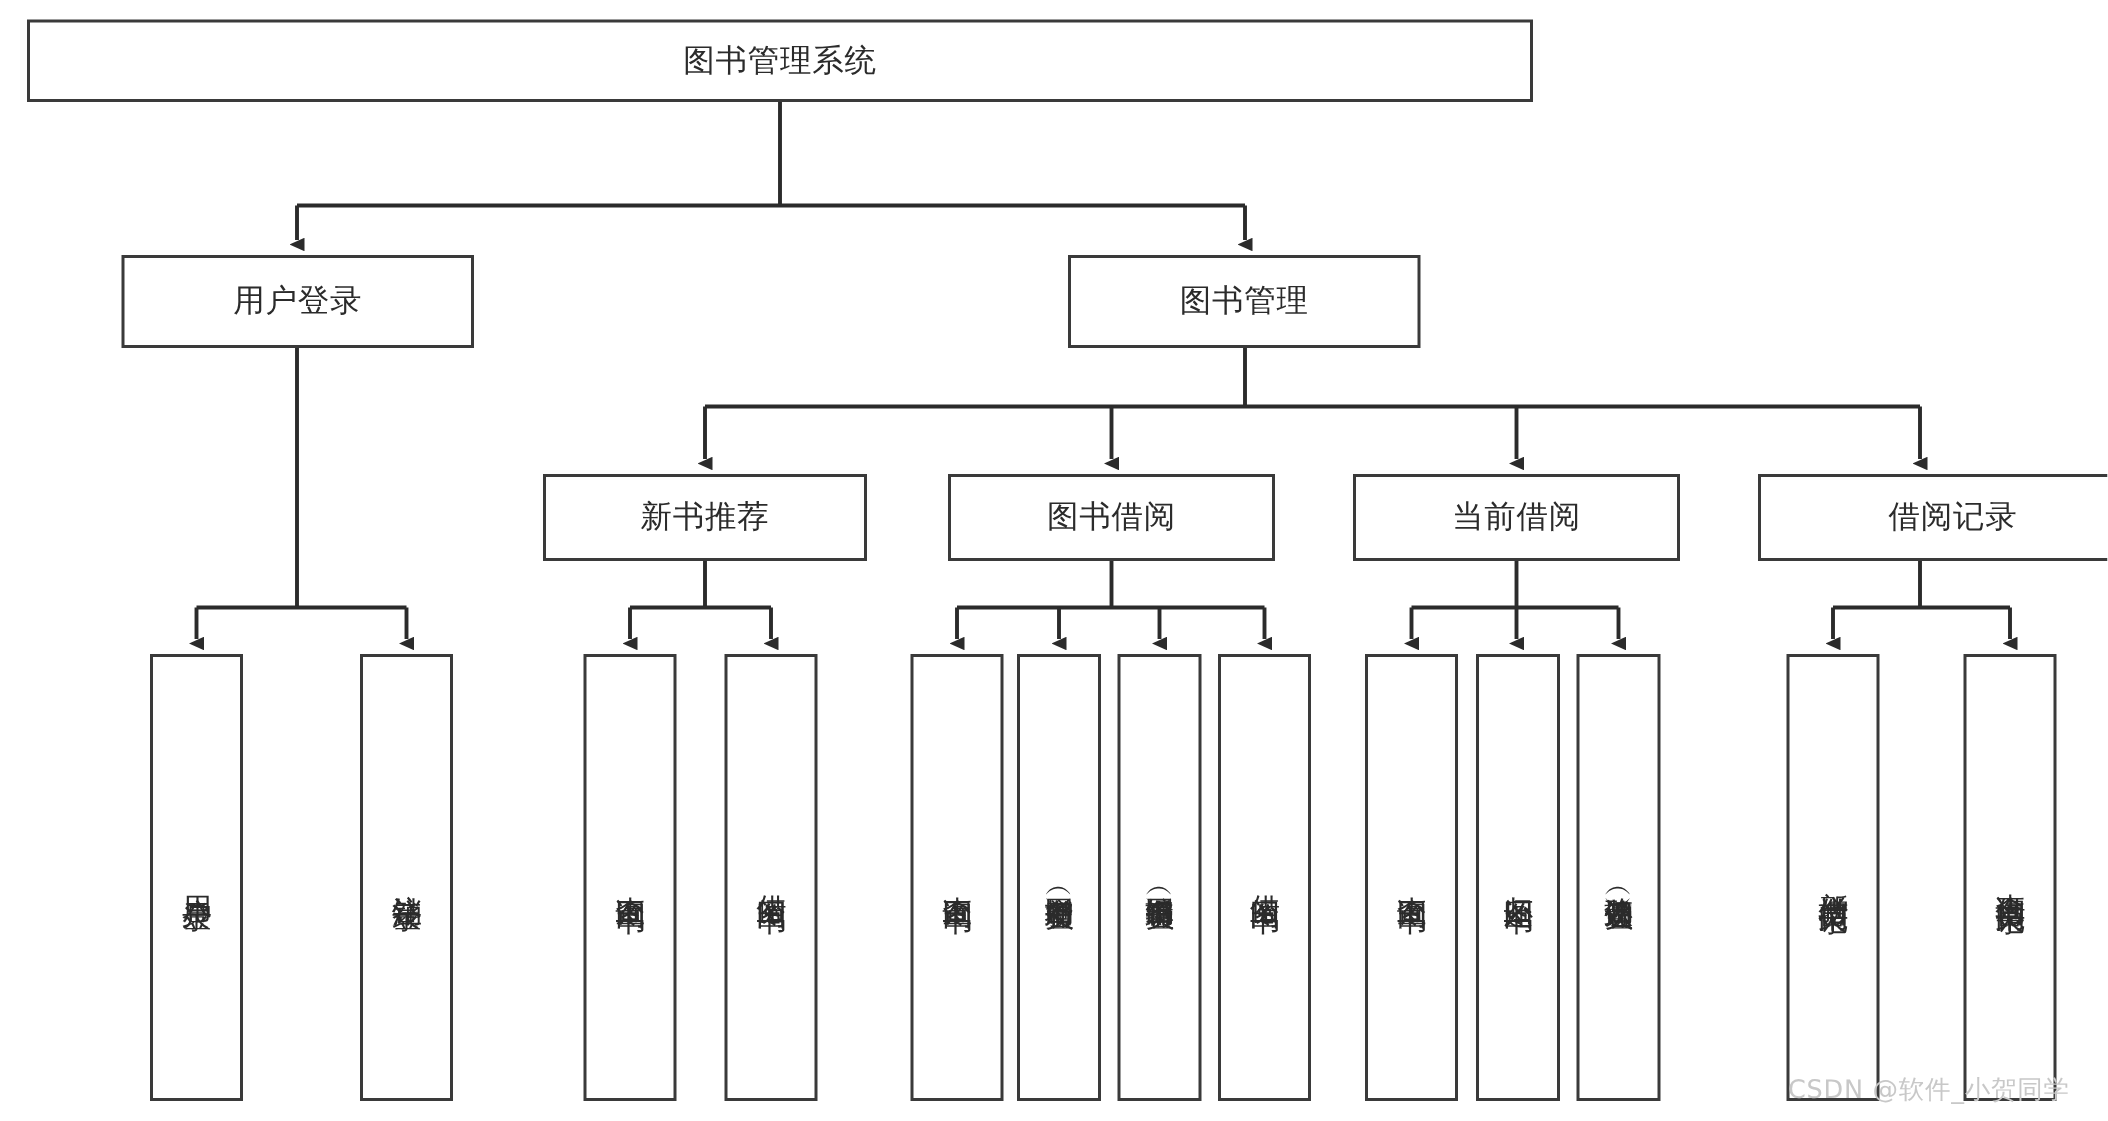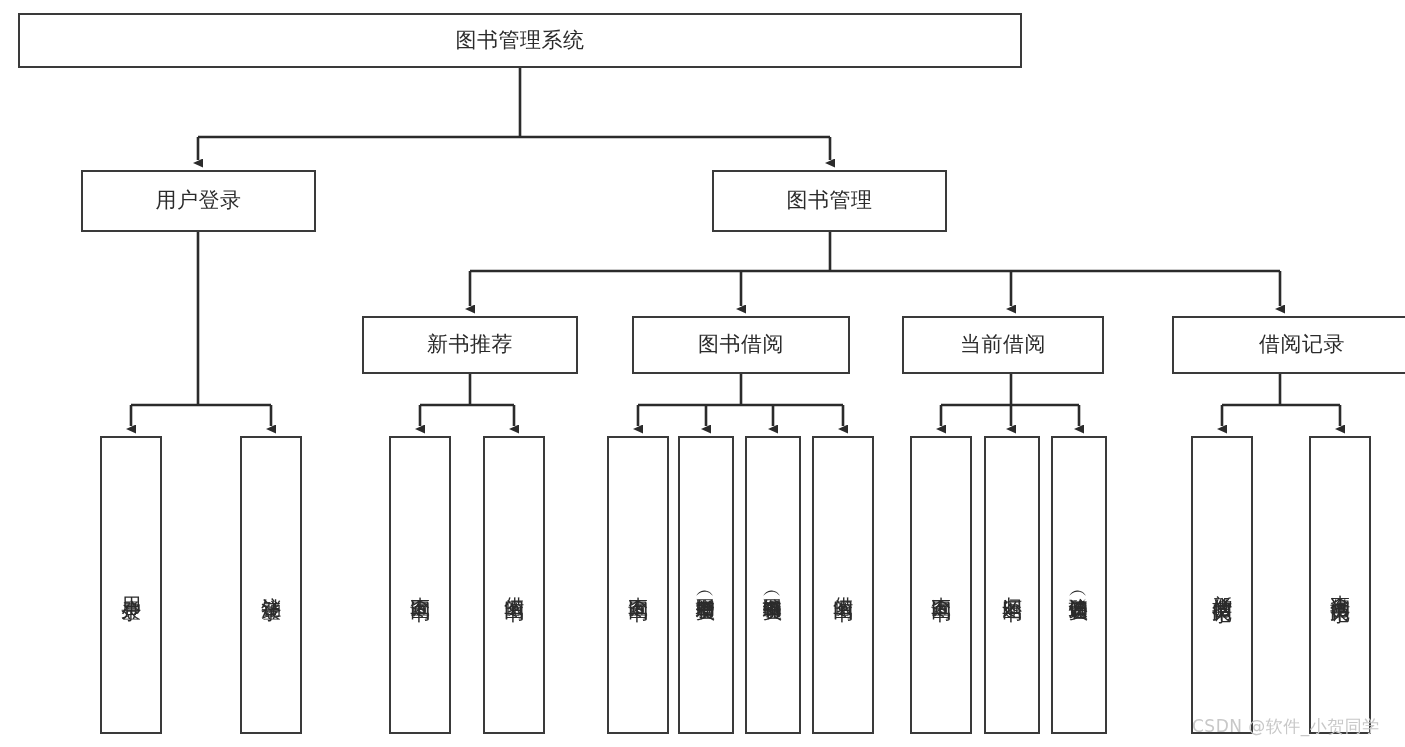--- a/index.html
+++ b/index.html
@@ -149,21 +149,21 @@
   <div class="node-box level2" style="left:362px; top:316px; width:216px; height:58px;">
     <span class="node-label-h">新书推荐</span>
   </div>
 
   <div class="node-box level1" style="left:712px; top:170px; width:235px; height:62px;">
     <span class="node-label-h">图书管理</span>
   </div>
   <div class="node-box level2" style="left:632px; top:316px; width:218px; height:58px;justify-content:center;">
     <span class="node-label-h">图书借阅</span>
   </div>
-  <div class="node-box level2" style="left:902px; top:316px; width:202px; height:58px;">
+  <div class="node-box level2" style="left:902px; top:316px; width:218px; height:58px;">
     <span class="node-label-h">当前借阅</span>
   </div>
   <div class="node-box level2" style="left:1172px; top:316px; width:260px; height:58px;">
     <span class="node-label-h">借阅记录</span>
   </div>
 
   <div class="node-box level3" style="left:100px; top:436px; width:62px; height:298px;">
     <span class="node-label-v">用户登录</span>
   </div>
   <div class="node-box level3" style="left:240px; top:436px; width:62px; height:298px;">

